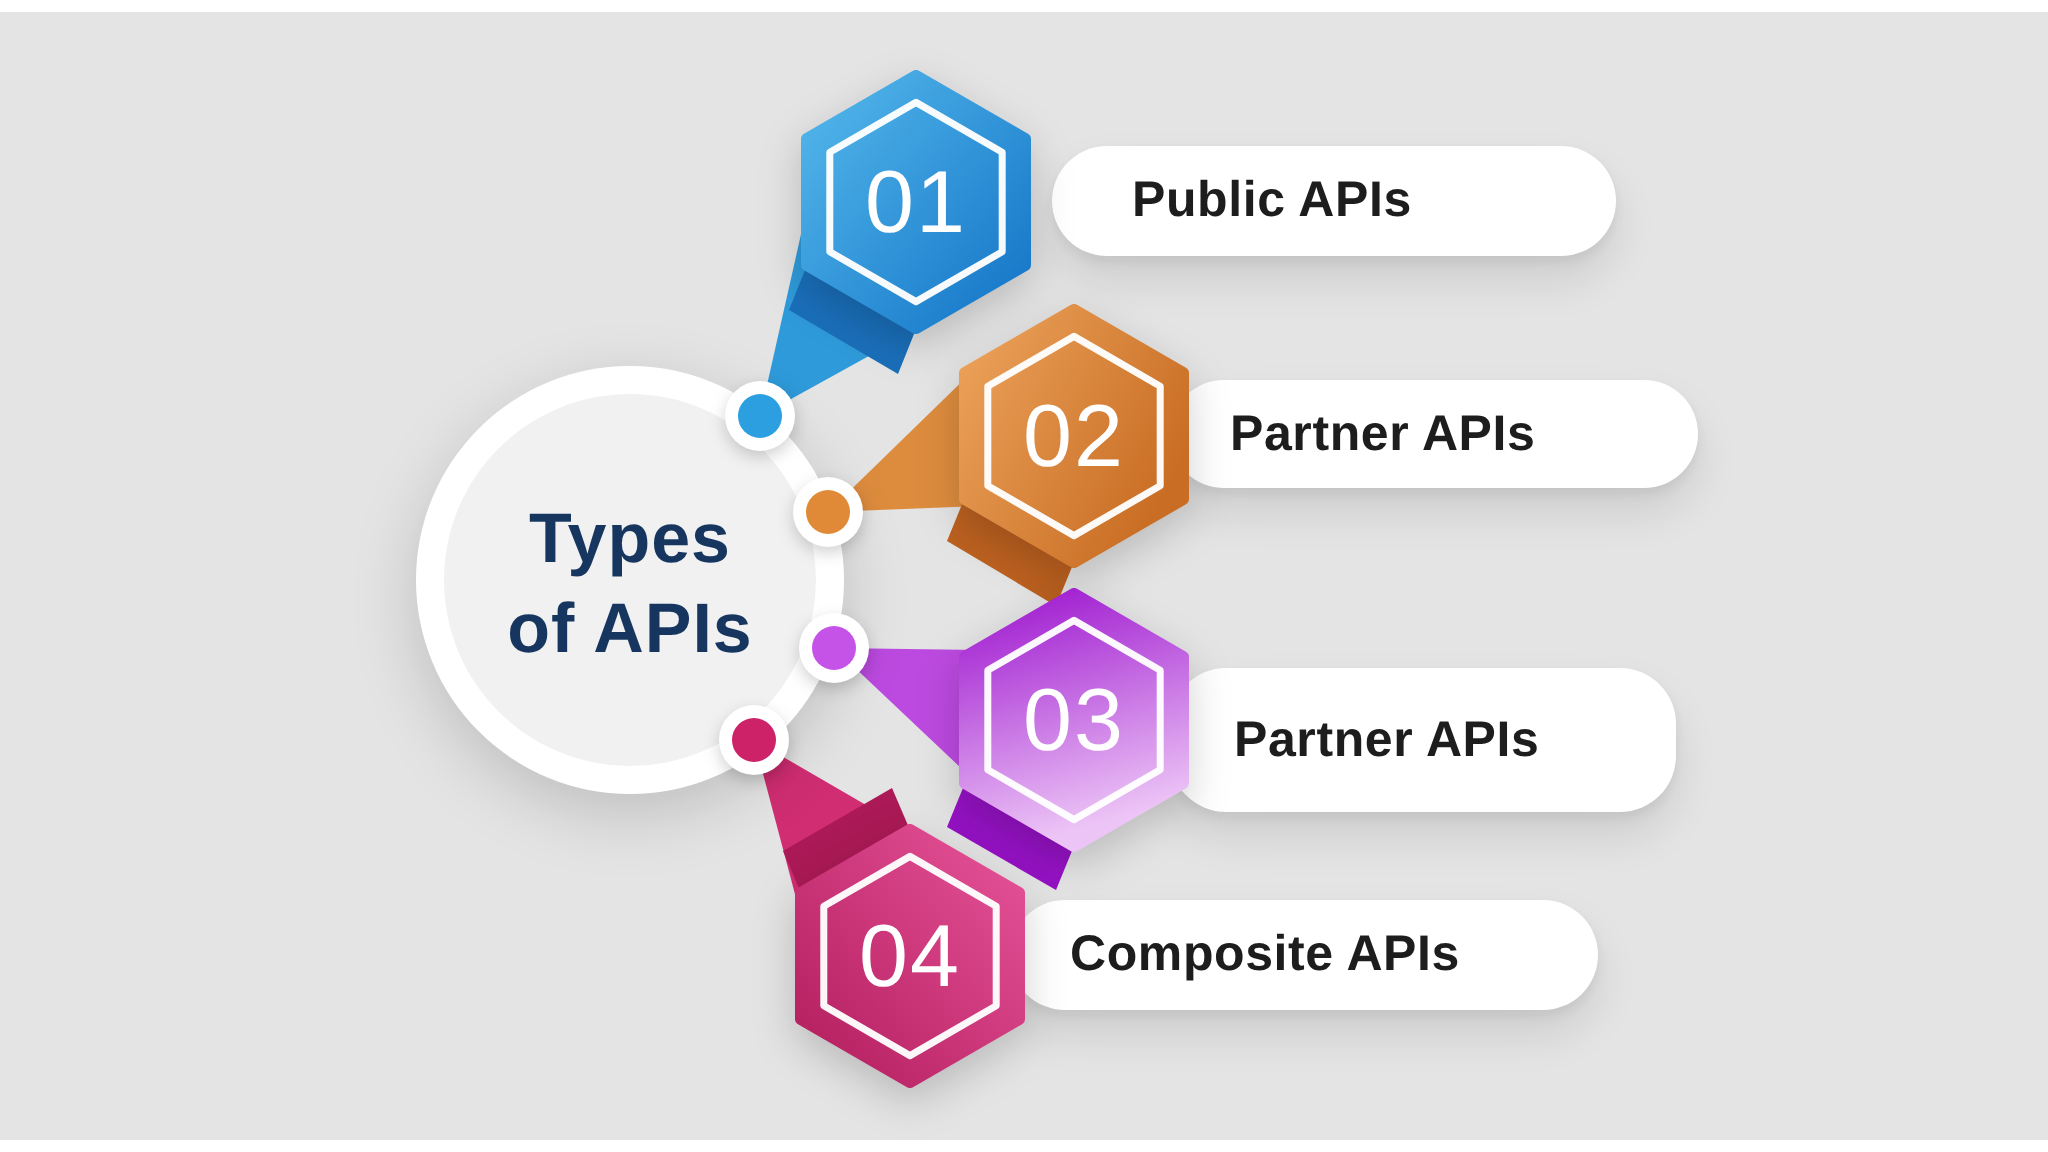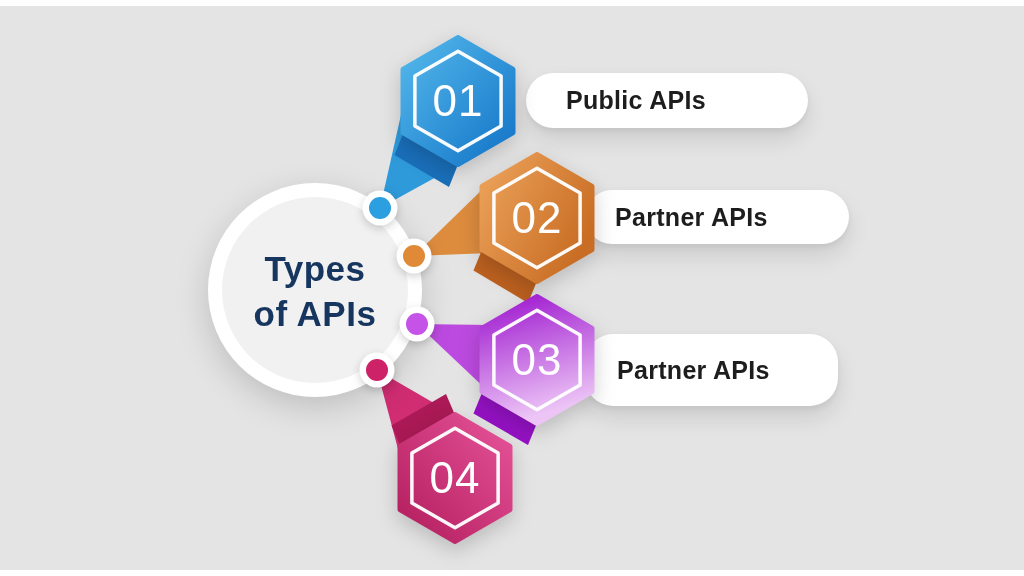--- a/index.html
+++ b/index.html
@@ -45,20 +45,23 @@
   <div class="canvas"></div>
 
   <div class="pill pill1">
     <span>Public APIs</span>
   </div>
   <div class="pill pill2">
     <span>Partner APIs</span>
   </div>
   <div class="pill pill3">
     <span>Partner APIs</span>
+  </div>
+  <div class="pill pill4">
+    <span>Composite APIs</span>
   </div>
 
   <svg class="overlay" width="1024" height="576" viewBox="0 0 1024 576">
     <defs>
       <linearGradient id="g1" x1="0" y1="0" x2="1" y2="1">
         <stop offset="0" stop-color="#55b9ec"></stop>
         <stop offset="1" stop-color="#1273c6"></stop>
       </linearGradient>
       <linearGradient id="g2" x1="0" y1="0" x2="1" y2="0.6">
         <stop offset="0" stop-color="#eda45c"></stop>

